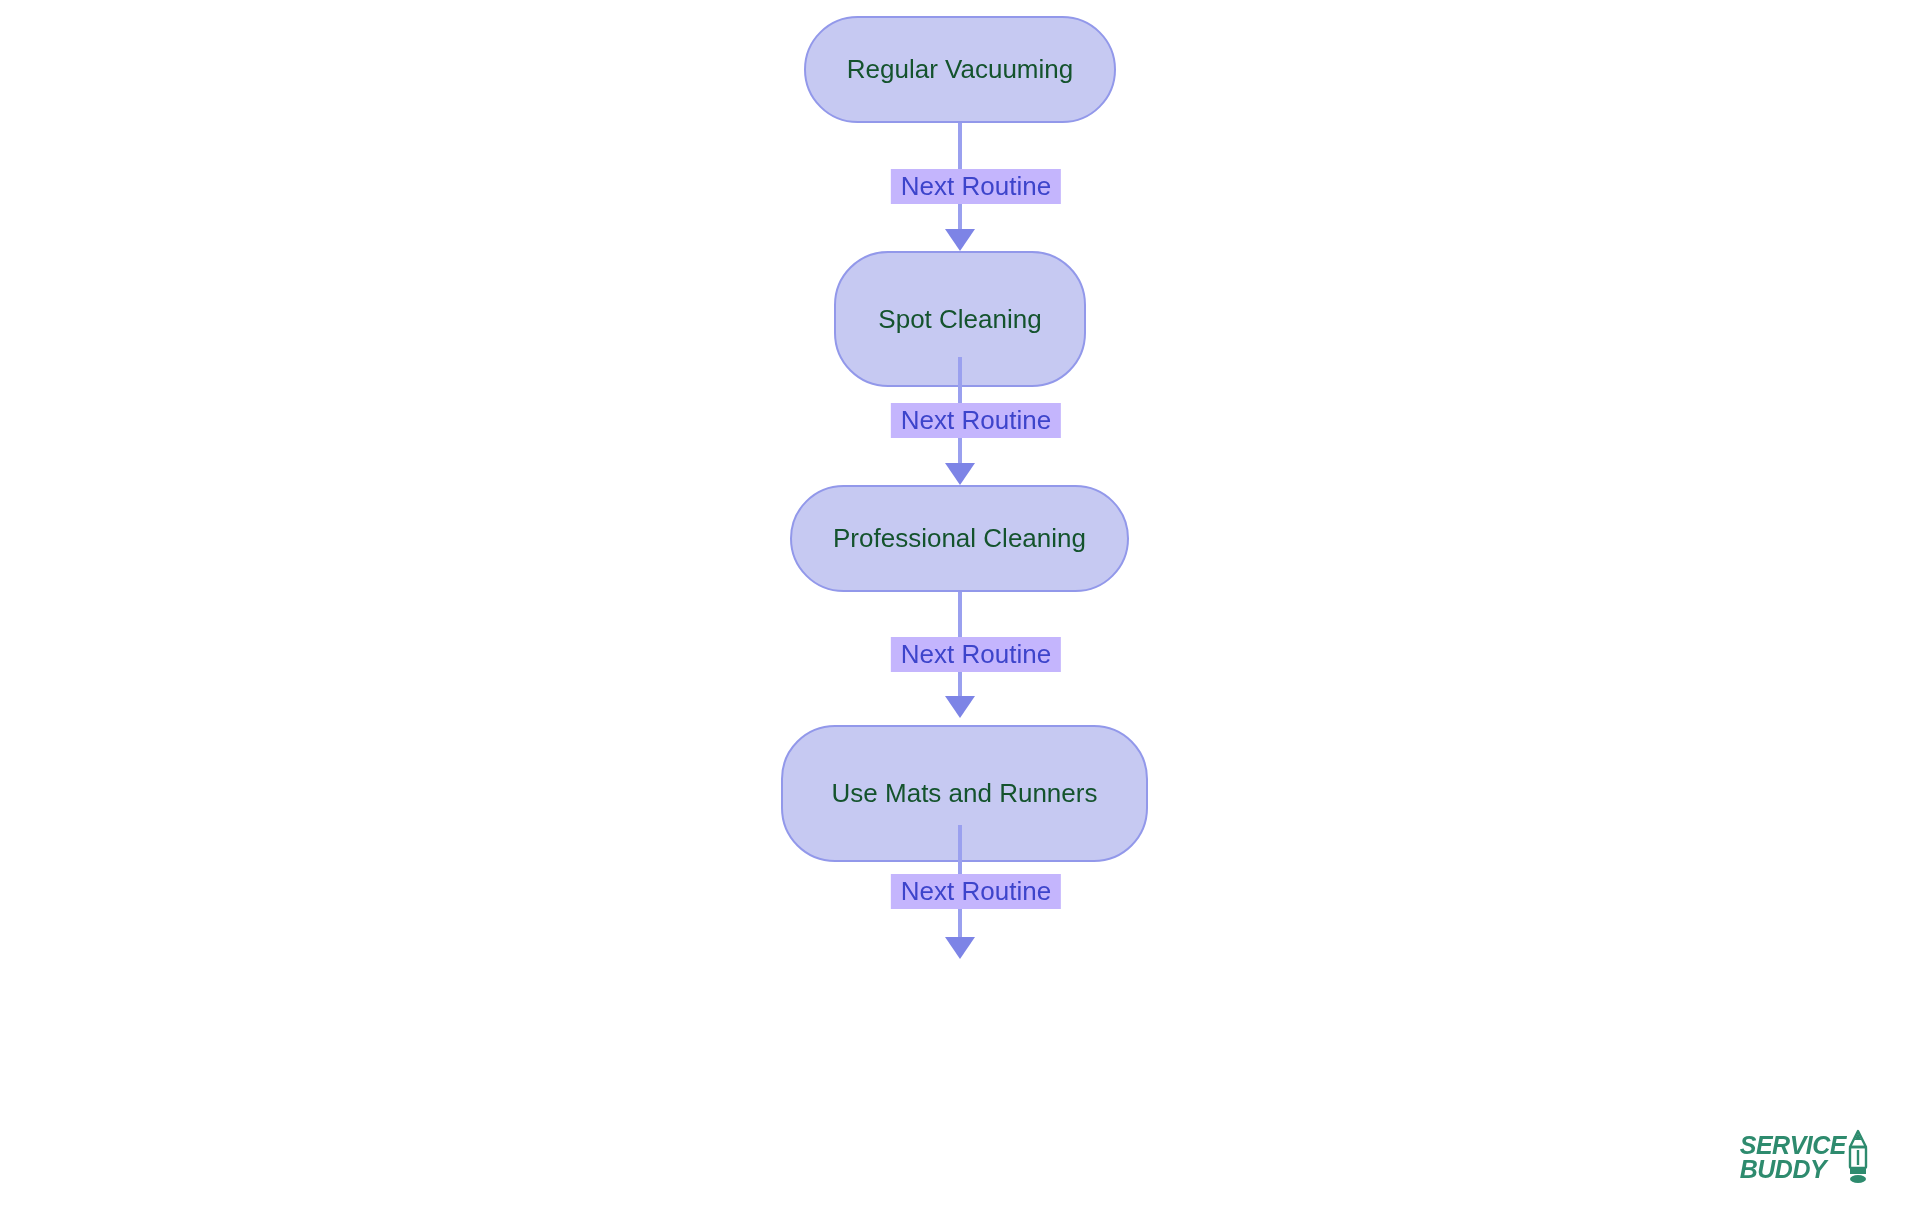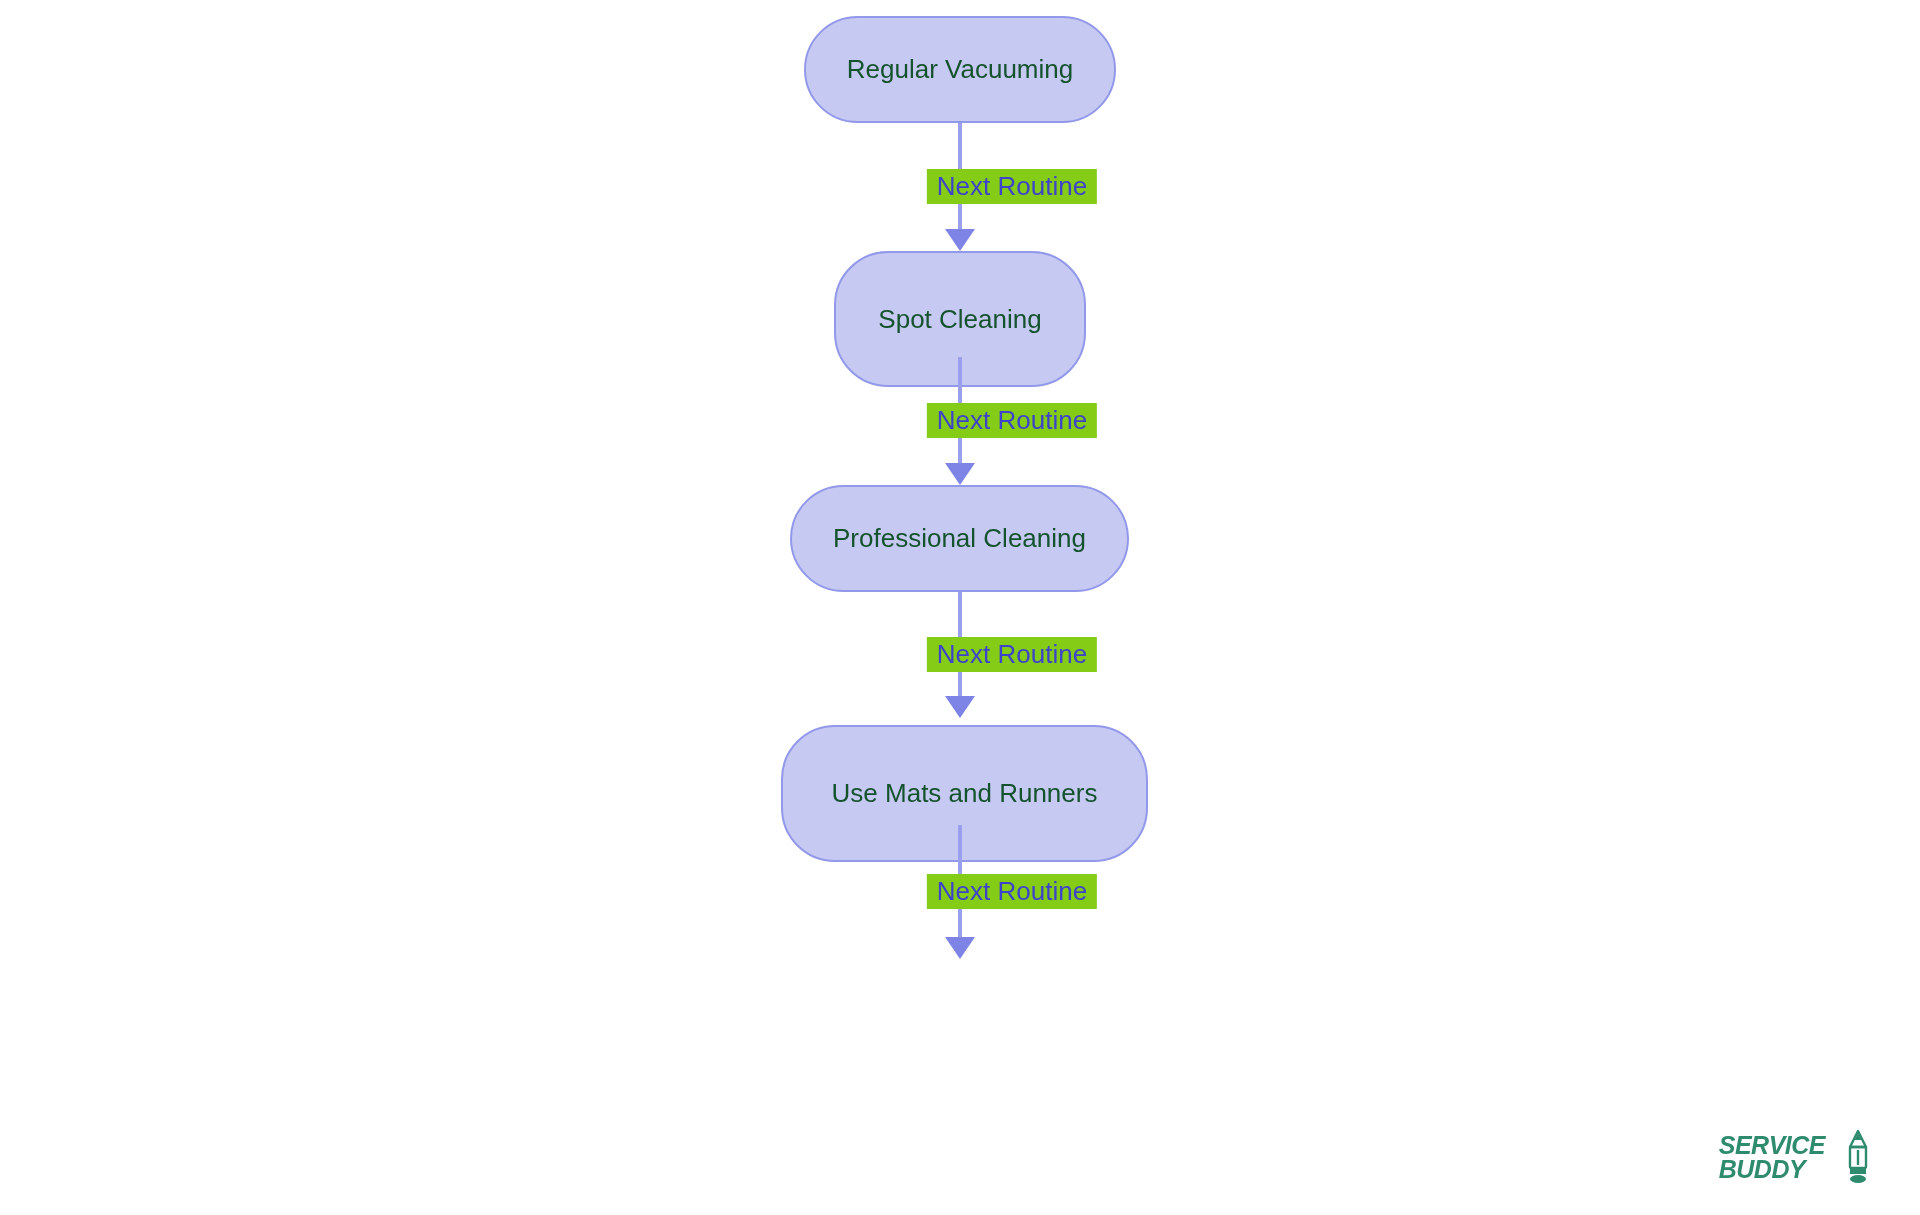--- a/index.html
+++ b/index.html
@@ -56,41 +56,41 @@
     border-right: 15px solid transparent;
     border-top: 22px solid #7d84e6;
   }
   .a1 { top: 229px; }
   .a2 { top: 463px; }
   .a3 { top: 696px; }
   .a4 { top: 937px; }
 
   .edge-label {
     position: absolute;
-    left: 1012px;
+    left: 976px;
     transform: translateX(-50%);
-    background: #84cc16;
+    background: #c4b5fd;
     padding: 2px 10px;
     color: #3d44cb;
     font-size: 26px;
     white-space: nowrap;
   }
   .l1 { top: 169px; }
   .l2 { top: 403px; }
   .l3 { top: 637px; }
   .l4 { top: 874px; }
 
   
   .logo {
     position: absolute;
     right: 50px;
     bottom: 30px;
     display: flex;
     align-items: center;
-    gap: 21px;
+    gap: 0;
   }
   .logo-text {
     display: flex;
     flex-direction: column;
     color: #2e8b6e;
     font-weight: 900;
     font-style: italic;
     font-size: 25px;
     line-height: 24px;
     letter-spacing: -0.5px;

